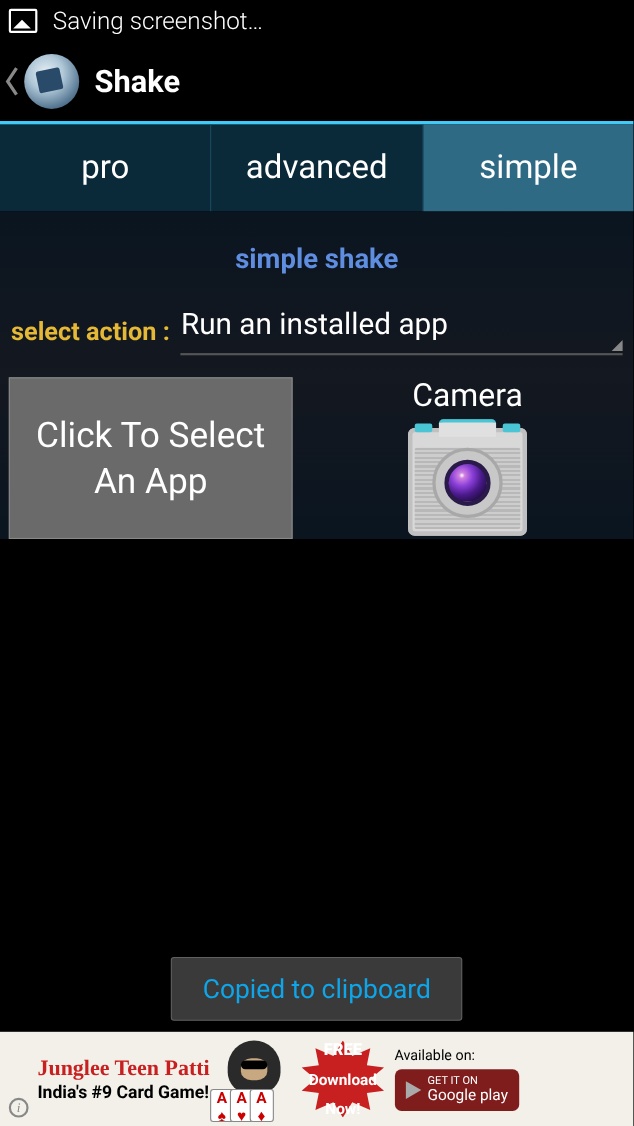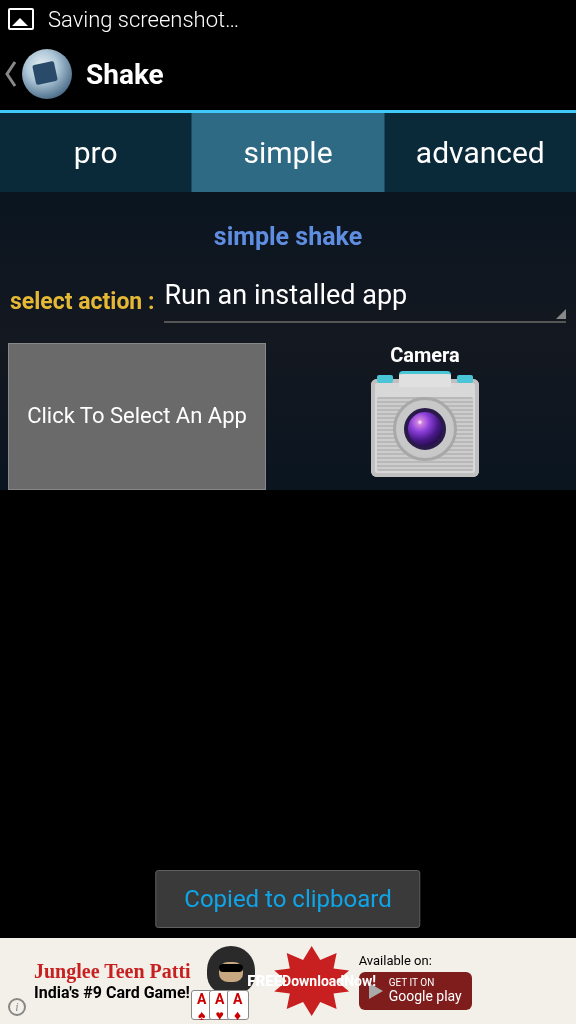--- a/index.html
+++ b/index.html
@@ -146,34 +146,34 @@
     }
     .select-button {
       width: 258px;
       height: 147px;
       background: #6a6a6a;
       border: 1px solid #888;
       display: flex;
       align-items: center;
       justify-content: center;
       text-align: center;
-      font-size: 22px;
+      font-size: 32px;
       color: #fff;
       padding: 0 16px;
       line-height: 1.3;
     }
     .selected-app {
       flex: 1;
       display: flex;
       flex-direction: column;
       align-items: center;
     }
     .selected-app-name {
-      font-size: 20px;
-      font-weight: 700;
+      font-size: 29px;
+      font-weight: 400;
       color: #fff;
       margin-bottom: 12px;
     }
     .camera-icon {
       width: 108px;
       height: 98px;
       background: #d8d8d8;
       border-radius: 6px;
       position: relative;
       box-shadow: inset 0 0 0 4px #c0c0c0;
@@ -351,25 +351,26 @@
     .ad-burst-bg {
       position: absolute;
       inset: 4px;
       background: #c82020;
       clip-path: polygon(50% 0%, 61% 20%, 82% 10%, 78% 32%, 98% 35%, 82% 50%, 98% 65%, 78% 68%, 82% 90%, 61% 80%, 50% 100%, 39% 80%, 18% 90%, 22% 68%, 2% 65%, 18% 50%, 2% 35%, 22% 32%, 18% 10%, 39% 20%);
     }
     .ad-burst-text {
       position: absolute;
       inset: 0;
       display: flex;
-      flex-direction: row;
+      flex-direction: column;
       align-items: center;
       justify-content: center;
       color: #fff;
       line-height: 1.0;
+      gap: 13px;
     }
     .ad-burst-free { font-size: 15px; font-weight: 900; }
     .ad-burst-dl { font-size: 14px; font-weight: 700; }
     .ad-burst-now { font-size: 14px; font-weight: 700; }
     .ad-right {
       margin-left: 4px;
       flex: 1;
     }
     .ad-available {
       color: #000;
@@ -413,22 +414,22 @@
 <div class="title-bar">
   <svg class="back-chevron" viewBox="0 0 14 28">
     <path d="M 11 2 L 3 14 L 11 26" stroke="#888" stroke-width="3" fill="none"></path>
   </svg>
   <div class="app-icon"></div>
   <div class="app-title">Shake</div>
 </div>
 
 <div class="tab-bar">
   <div class="tab">pro</div>
+  <div class="tab">advanced</div>
   <div class="tab active">simple</div>
-  <div class="tab">advanced</div>
 </div>
 
 <div class="content">
   <div class="section-title">simple shake</div>
 
   <div class="action-row">
     <div class="action-label">select action :</div>
     <div class="action-spinner">
       <span>Run an installed app</span>
       <div class="spinner-arrow"></div>

